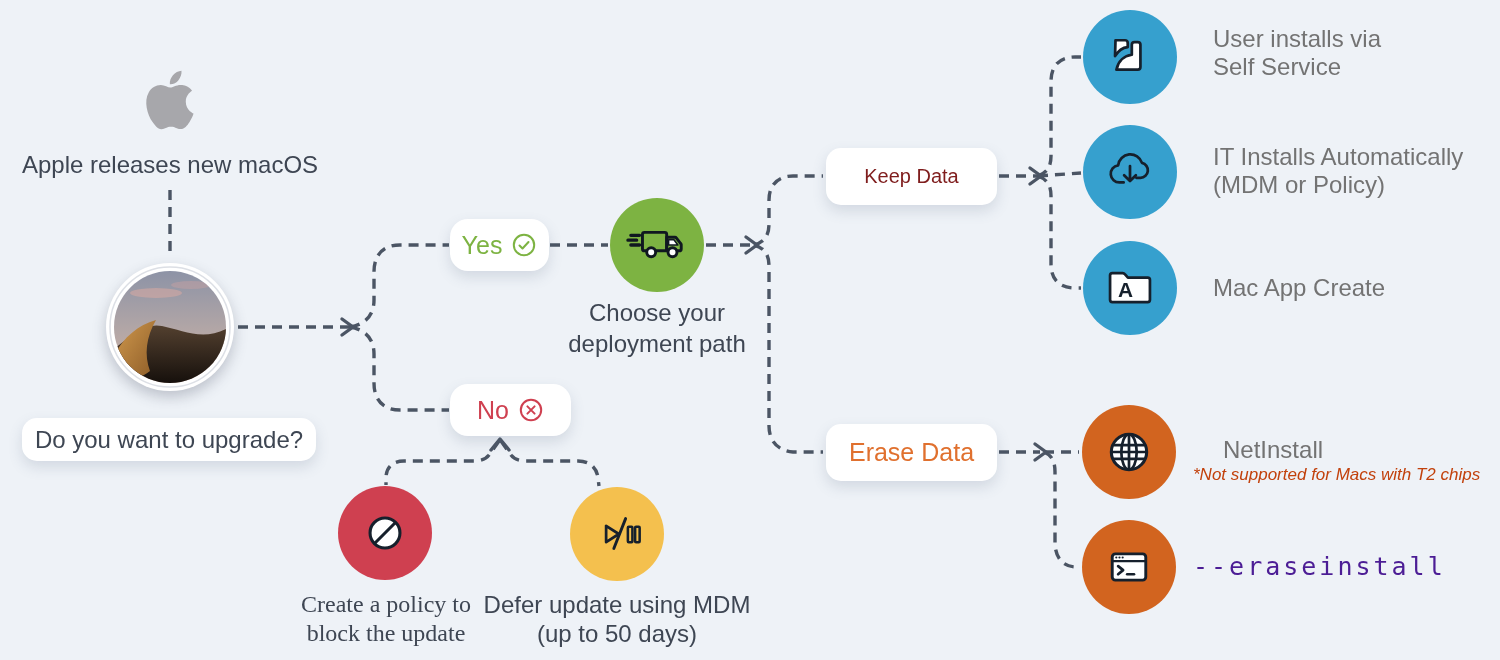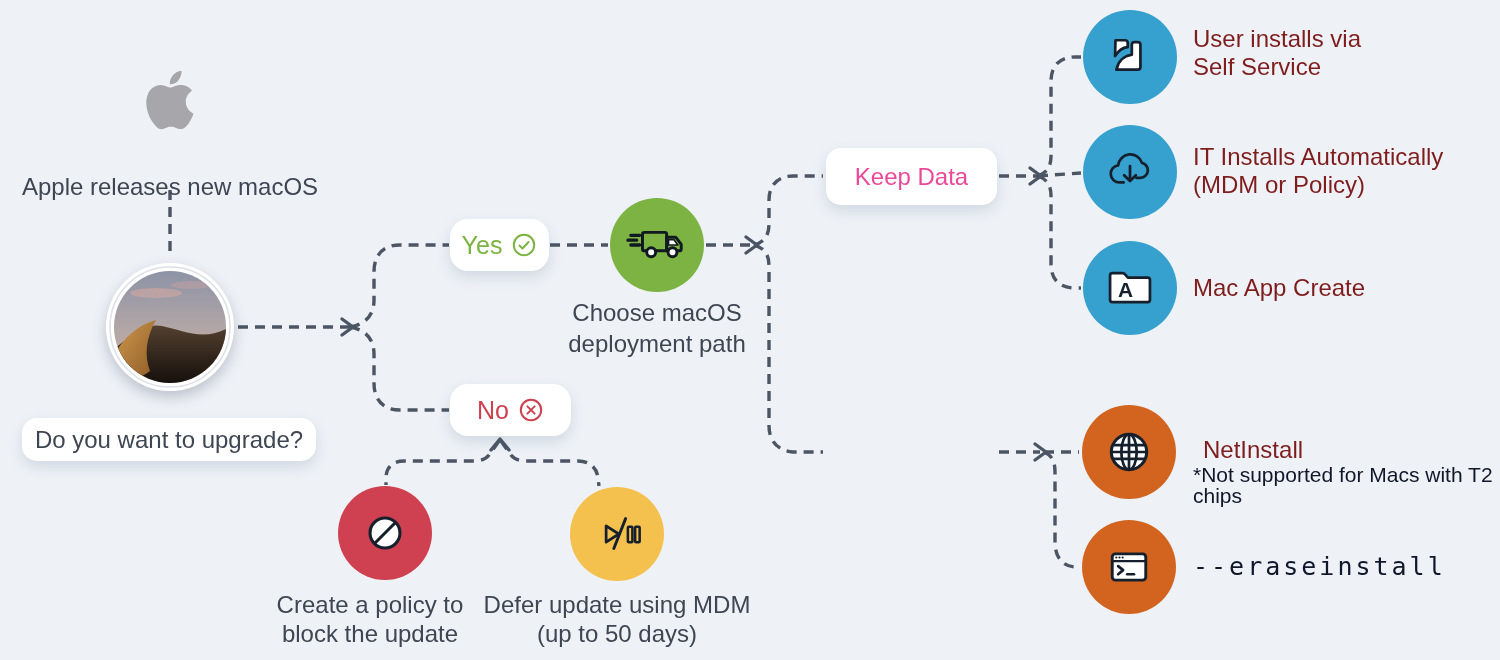--- a/index.html
+++ b/index.html
@@ -41,38 +41,38 @@
   .circle{
     position:absolute;z-index:2;
     width:94px;height:94px;border-radius:50%;
     display:flex;align-items:center;justify-content:center;
   }
   .c-green{background:#7db342;}
   .c-red{background:#cf4050;}
   .c-yellow{background:#f4c04e;}
   .c-blue{background:#36a0ce;}
   .c-orange{background:#d2641f;}
-  .keep-txt{color:#ec4899;font-size:24px;}
+  .keep-txt{color:#7f1d1d;font-size:20px;}
   .erase-txt{color:#e0702e;font-size:25px;}
   .yes-txt{color:#7db342;text-align:right;}
   .no-txt{color:#cf4050;}
   .mojave{
     position:absolute;z-index:2;
     width:128px;height:128px;border-radius:50%;
     background:#fff;
     box-shadow:0 6px 14px rgba(60,70,90,0.28);
   }
   .note{
-    font-size:21px;color:#0f172a;line-height:21px;
+    font-size:17px;font-style:italic;color:#c2410c;line-height:21px;
   }
   .mono{
     font-family:"DejaVu Sans Mono", monospace;
-    font-size:25px;color:#0f172a;letter-spacing:3px;
-  }
-  .side-label{position:absolute;z-index:2;color:#7f1d1d;font-size:24px;line-height:28px;}
+    font-size:25px;color:#4c1d95;letter-spacing:3px;
+  }
+  .side-label{position:absolute;z-index:2;color:#737373;font-size:24px;line-height:28px;margin-left:20px;}
 </style>
 </head>
 <body>
 
 <div class="canvas">
 
   <svg class="connectors" width="1500" height="660" viewBox="0 0 1500 660">
     <g fill="none" stroke="#4b5564" stroke-width="3.4" stroke-dasharray="10 7">
       <path d="M170,190 L170,252"></path>
       <path d="M238,327 L350,327"></path>
@@ -99,21 +99,21 @@
       <path d="M491,450 L500,439 L509,450"></path>
       <path d="M1035,444 L1046,452 L1035,460"></path>
     </g>
   </svg>
 
   <div class="abs" style="left:135px;top:58px;width:70px;height:84px;">
     <svg width="70" height="84" viewBox="0 0 24 24">
       <path fill="#a7a7ab" d="M18.71,19.5C17.88,20.74 17,21.95 15.66,21.97C14.32,22 13.89,21.18 12.37,21.18C10.84,21.18 10.37,21.95 9.1,22C7.79,22.05 6.8,20.68 5.96,19.47C4.25,17 2.94,12.45 4.7,9.39C5.57,7.87 7.13,6.91 8.82,6.88C10.1,6.86 11.32,7.75 12.11,7.75C12.89,7.75 14.37,6.68 15.92,6.84C16.57,6.87 18.39,7.1 19.56,8.82C19.47,8.88 17.39,10.1 17.41,12.63C17.44,15.65 20.06,16.66 20.09,16.67C20.06,16.74 19.67,18.11 18.71,19.5M13,3.5C13.73,2.67 14.94,2.04 15.94,2C16.07,3.17 15.6,4.35 14.9,5.19C14.21,6.04 13.07,6.7 11.95,6.61C11.8,5.46 12.36,4.26 13,3.5Z"></path>
     </svg>
   </div>
-  <div class="abs txt center" style="left:0px;top:150px;width:340px;margin-top:22px;">Apple releases new macOS</div>
+  <div class="abs txt center" style="left:0px;top:150px;width:340px;">Apple releases new macOS</div>
 
   <div class="mojave" style="left:106px;top:263px;">
     <svg width="128" height="128" viewBox="0 0 128 128">
       <defs>
         <clipPath id="mj">
             <circle cx="64" cy="64" r="56"></circle>
           </clipPath>
         <linearGradient id="sky" x1="0" y1="0" x2="0" y2="1">
           <stop offset="0" stop-color="#8d93a6"></stop>
             <stop offset="0.55" stop-color="#b4a7a6"></stop>
@@ -170,27 +170,30 @@
           <rect x="17" y="19" width="25" height="19" rx="2"></rect>
           <path d="M42,24 h8.5 a2,2 0 0 1 1.6,0.8 l4.4,5.7 a2,2 0 0 1 0.5,1.2 v4.3 a2,2 0 0 1 -2,2 h-13 z"></path>
           <path d="M44,26.5 h5.5 l4,5.5 h-9.5 z" fill="#ffffff" stroke-width="1.6"></path>
           <circle cx="26" cy="39.5" r="4.6" fill="#ffffff"></circle>
           <circle cx="48" cy="39.5" r="4.6" fill="#ffffff"></circle>
           <path d="M5,22 h9 M2,27 h9 M5,32 h9" stroke-linecap="round" stroke-width="3.4"></path>
         </g>
       </svg>
     </span>
   </div>
-  <div class="abs txt center preline" style="left:527px;top:297px;width:260px;line-height:31px;">Choose macOS
+  <div class="abs txt center preline" style="left:527px;top:297px;width:260px;line-height:31px;">Choose your
 deployment path</div>
 
   <div class="card" style="left:826px;top:148px;width:171px;height:57px;">
     <span class="keep-txt">Keep Data</span>
   </div>
 
+  <div class="card" style="left:826px;top:424px;width:171px;height:57px;">
+    <span class="erase-txt">Erase Data</span>
+  </div>
 
   <div class="circle c-blue" style="left:1083px;top:10px;">
     <span style="display:flex;">
       <svg width="58" height="58" viewBox="0 0 64 64">
         <g fill="#ffffff" stroke="#16202c" stroke-width="3" stroke-linejoin="round">
           <path d="M16,13.5 h10.5 a3,3 0 0 1 3,3 v4.5 c-6,0.5 -10.5,4 -14,10 z"></path>
           <path d="M17,46 c2,-10 9,-15.5 17,-16.5 v-11 a3,3 0 0 1 3,-3 h3.5 a3,3 0 0 1 3,3 v24.5 a3,3 0 0 1 -3,3 z"></path>
         </g>
       </svg>
     </span>
@@ -248,21 +251,21 @@
   <div class="abs mono" style="left:1193px;top:552px;">--eraseinstall</div>
 
   <div class="circle c-red" style="left:338px;top:486px;">
     <span style="display:flex;">
       <svg width="58" height="58" viewBox="0 0 64 64">
         <circle cx="32" cy="32" r="16.5" fill="#ffffff" stroke="#16202c" stroke-width="3.4"></circle>
         <path d="M21,43 L43,21" stroke="#16202c" stroke-width="3.4" stroke-linecap="round"></path>
       </svg>
     </span>
   </div>
-  <div class="abs txt center preline" style="left:239px;top:590px;width:262px;">Create a policy to
+  <div class="abs txt center preline" style="left:255px;top:590px;width:262px;font-family:Liberation Serif, serif;">Create a policy to
 block the update</div>
 
   <div class="circle c-yellow" style="left:570px;top:487px;">
     <span style="display:flex;">
       <svg width="58" height="58" viewBox="0 0 64 64" fill="none" stroke="#16202c">
         <path d="M20,23 v18 l14,-9 z" stroke-width="3" stroke-linejoin="round"></path>
         <path d="M28.5,48 L41.5,15" stroke-width="3.2" stroke-linecap="round"></path>
         <rect x="44" y="24" width="5" height="17" rx="1" stroke-width="2.8"></rect>
         <rect x="52" y="24" width="5" height="17" rx="1" stroke-width="2.8"></rect>
       </svg>

